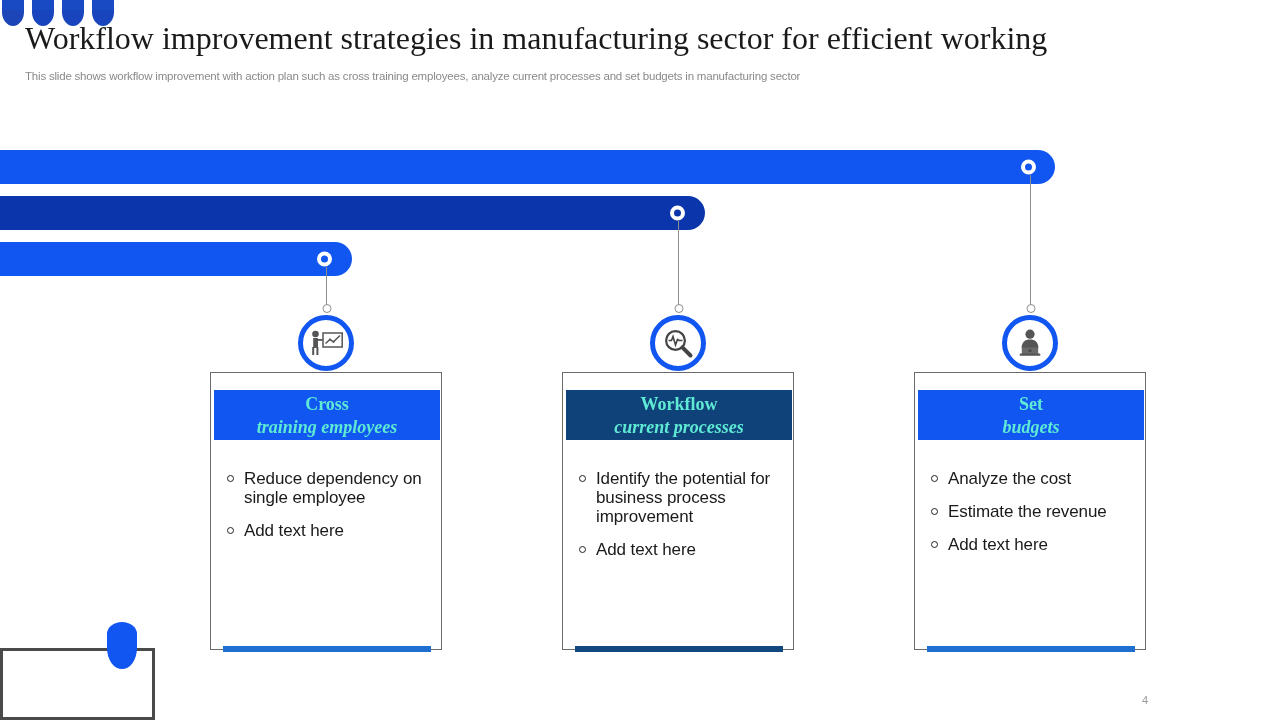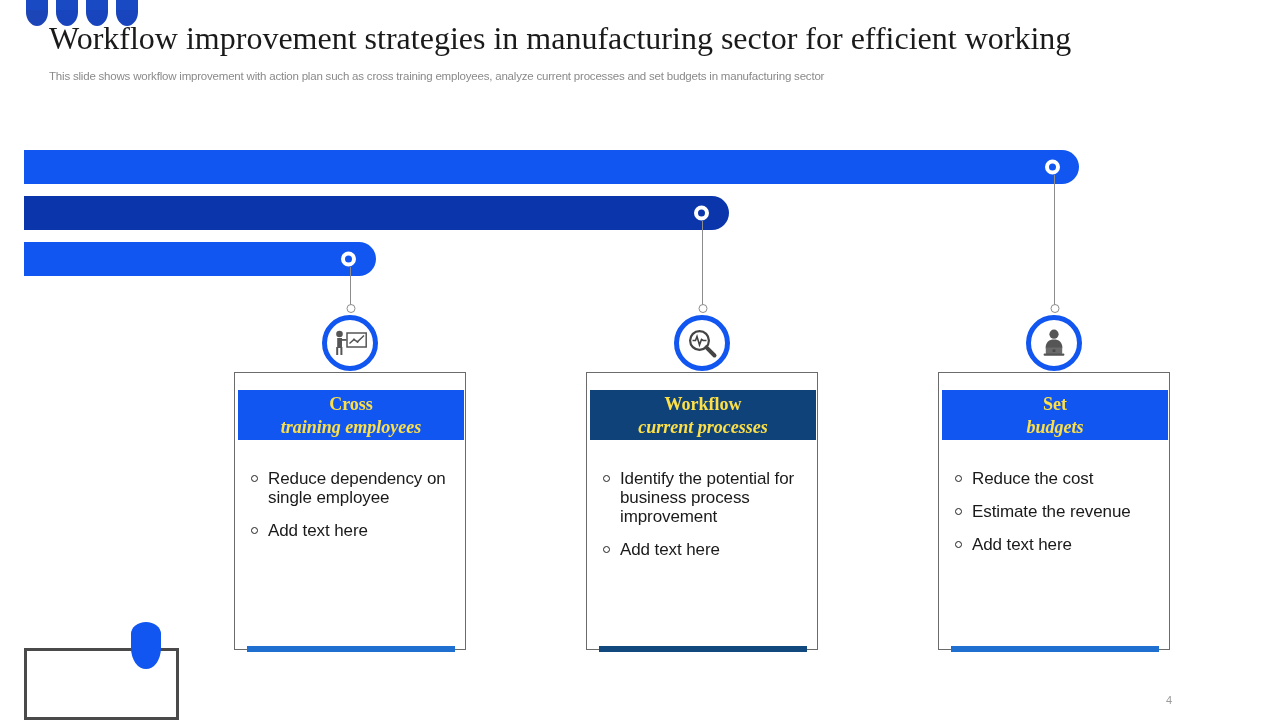--- a/index.html
+++ b/index.html
@@ -2,21 +2,21 @@
 <html><head>
 <meta charset="utf-8">
 <style>
   * { box-sizing: border-box; margin: 0; padding: 0; }
   html, body {
     width: 1280px; height: 720px;
     background: #ffffff;
     font-family: "Liberation Sans", sans-serif;
     overflow: hidden;
   }
-  #slide { position: relative; width: 1160px; height: 720px; background: #fff; margin-left: 24px; }
+  #slide { position: relative; width: 1160px; height: 720px; background: #fff; }
 
   
   .deco-drops { position: absolute; left: 2px; top: 0px; display: flex; gap: 8px; }
   .drop {
     width: 22px; height: 26px;
     background: #1a49c4;
     border-radius: 0 0 50% 50% / 0 0 55% 55%;
     position: relative;
   }
   .drop::before {
@@ -75,21 +75,21 @@
   }
 
   
   .card {
     position: absolute; width: 232px; height: 278px;
     border: 1px solid #6b6b6b; background: #ffffff;
   }
   .card-head {
     position: absolute; left: 3px; right: 1px; top: 17px; height: 50px;
     display: flex; flex-direction: column; align-items: center; justify-content: center;
-    color: #fde047;
+    color: #5eead4;
     font-family: "Liberation Serif", serif;
     font-size: 18px; font-weight: bold; line-height: 22px;
     text-align: center;
   }
   .card-head .l2 { margin-top: 1px; font-style: italic; }
   .card-body {
     position: absolute; left: 0; right: 0; top: 96px; bottom: 20px;
     padding: 0 14px 0 12px;
   }
   .bullet-row {
@@ -238,21 +238,21 @@
   </div>
 
   <div class="card" style="left:914px; top:372px;">
     <div class="card-head" style="background:#1156f0;">
       <div>Set</div>
       <div class="l2">budgets</div>
     </div>
     <div class="card-body">
       <div class="bullet-row">
         <div class="bullet-mark"></div>
-        <div class="bullet-text">Reduce  the cost</div>
+        <div class="bullet-text">Analyze  the cost</div>
       </div>
       <div class="bullet-row">
         <div class="bullet-mark"></div>
         <div class="bullet-text">Estimate the revenue</div>
       </div>
       <div class="bullet-row">
         <div class="bullet-mark"></div>
         <div class="bullet-text">Add text here</div>
       </div>
     </div>

